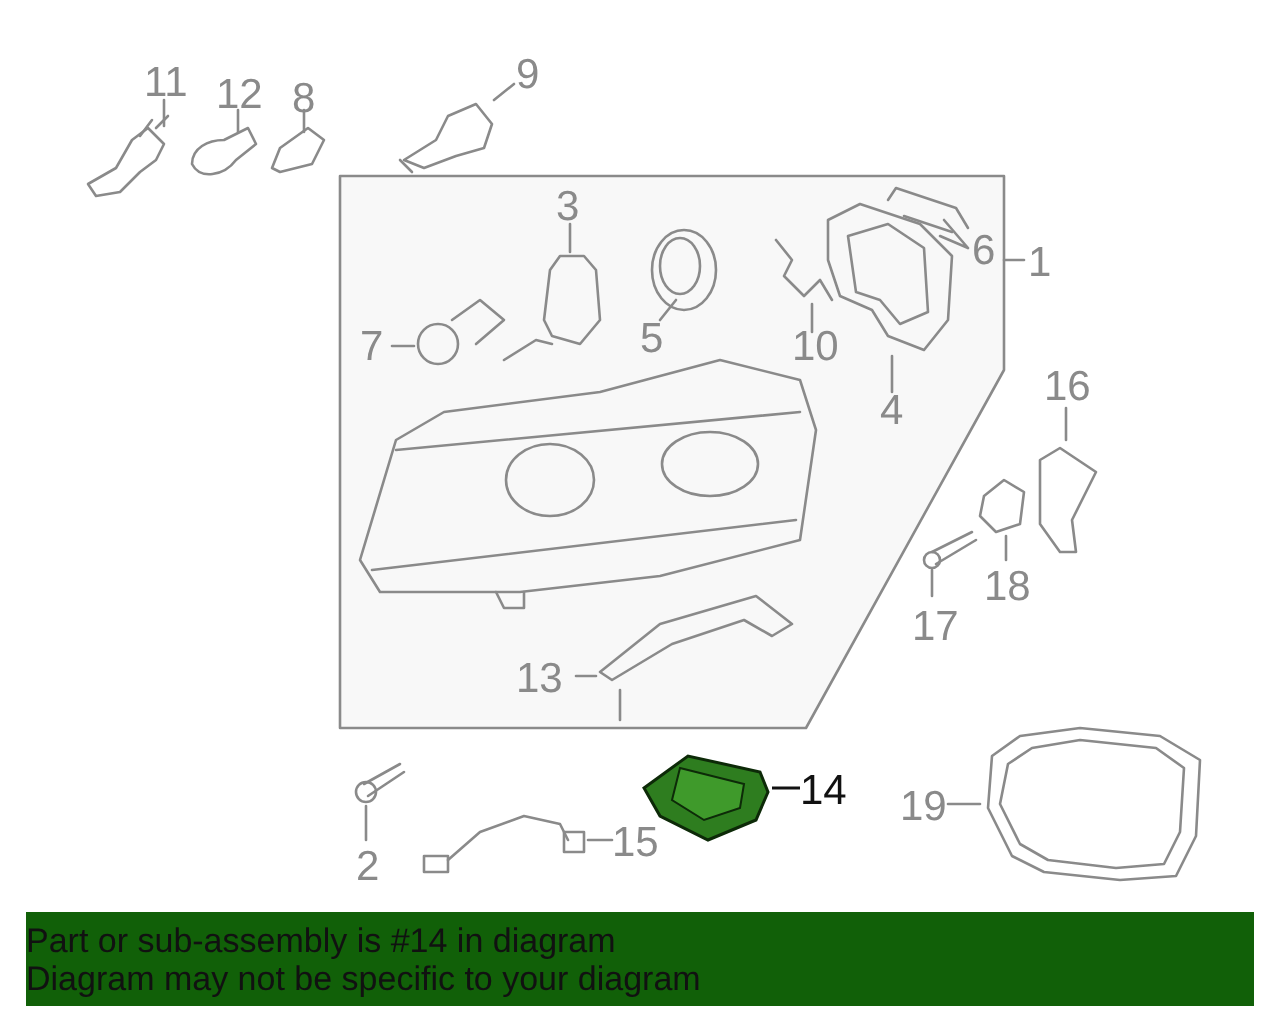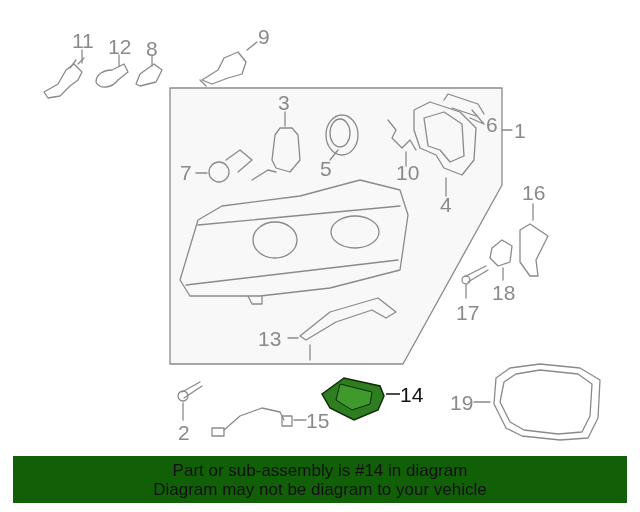--- a/index.html
+++ b/index.html
@@ -1,21 +1,21 @@
 <!DOCTYPE html>
 <html><head>
 <meta charset="utf-8">
 <style>
   html,body{margin:0;padding:0;background:#ffffff;}
   body{width:640px;height:512px;position:relative;overflow:hidden;font-family:"Liberation Sans",sans-serif;}
   #diagram{position:absolute;left:0;top:0;width:640px;height:452px;}
   .callout{font-family:"Liberation Sans",sans-serif;font-size:21px;fill:#8a8a8a;}
   .callout.hl{fill:#111111;}
   .banner{position:absolute;left:13px;top:456px;width:614px;height:47px;background:#116008;color:#111;
-          text-align:center;font-size:17px;line-height:19px;padding-top:5px;box-sizing:border-box;}
+          font-size:17px;line-height:19px;padding-top:5px;box-sizing:border-box;}
   .banner div{white-space:nowrap;}
 </style>
 </head>
 <body>
 
 <svg id="diagram" viewBox="0 0 640 452" xmlns="http://www.w3.org/2000/svg">
   <g fill="none" stroke="#8a8a8a" stroke-width="1.3" stroke-linejoin="round" stroke-linecap="round">
 
     <path d="M170 88 L502 88 L502 185 L403 364 L170 364 Z" fill="#f8f8f8"></path>
     <path d="M502 130 L512 130"></path>
@@ -150,14 +150,14 @@
   <text class="callout" x="492" y="300">18</text>
   <text class="callout" x="456" y="320">17</text>
   <text class="callout" x="178" y="440">2</text>
   <text class="callout" x="306" y="428">15</text>
   <text class="callout hl" x="400" y="402">14</text>
   <text class="callout" x="450" y="410">19</text>
 </svg>
 
 <div class="banner">
   <div>Part or sub-assembly is #14 in diagram</div>
-  <div>Diagram may not be diagram to your vehicle</div>
+  <div>Diagram may not be specific to your diagram</div>
 </div>
 
 </body></html>

